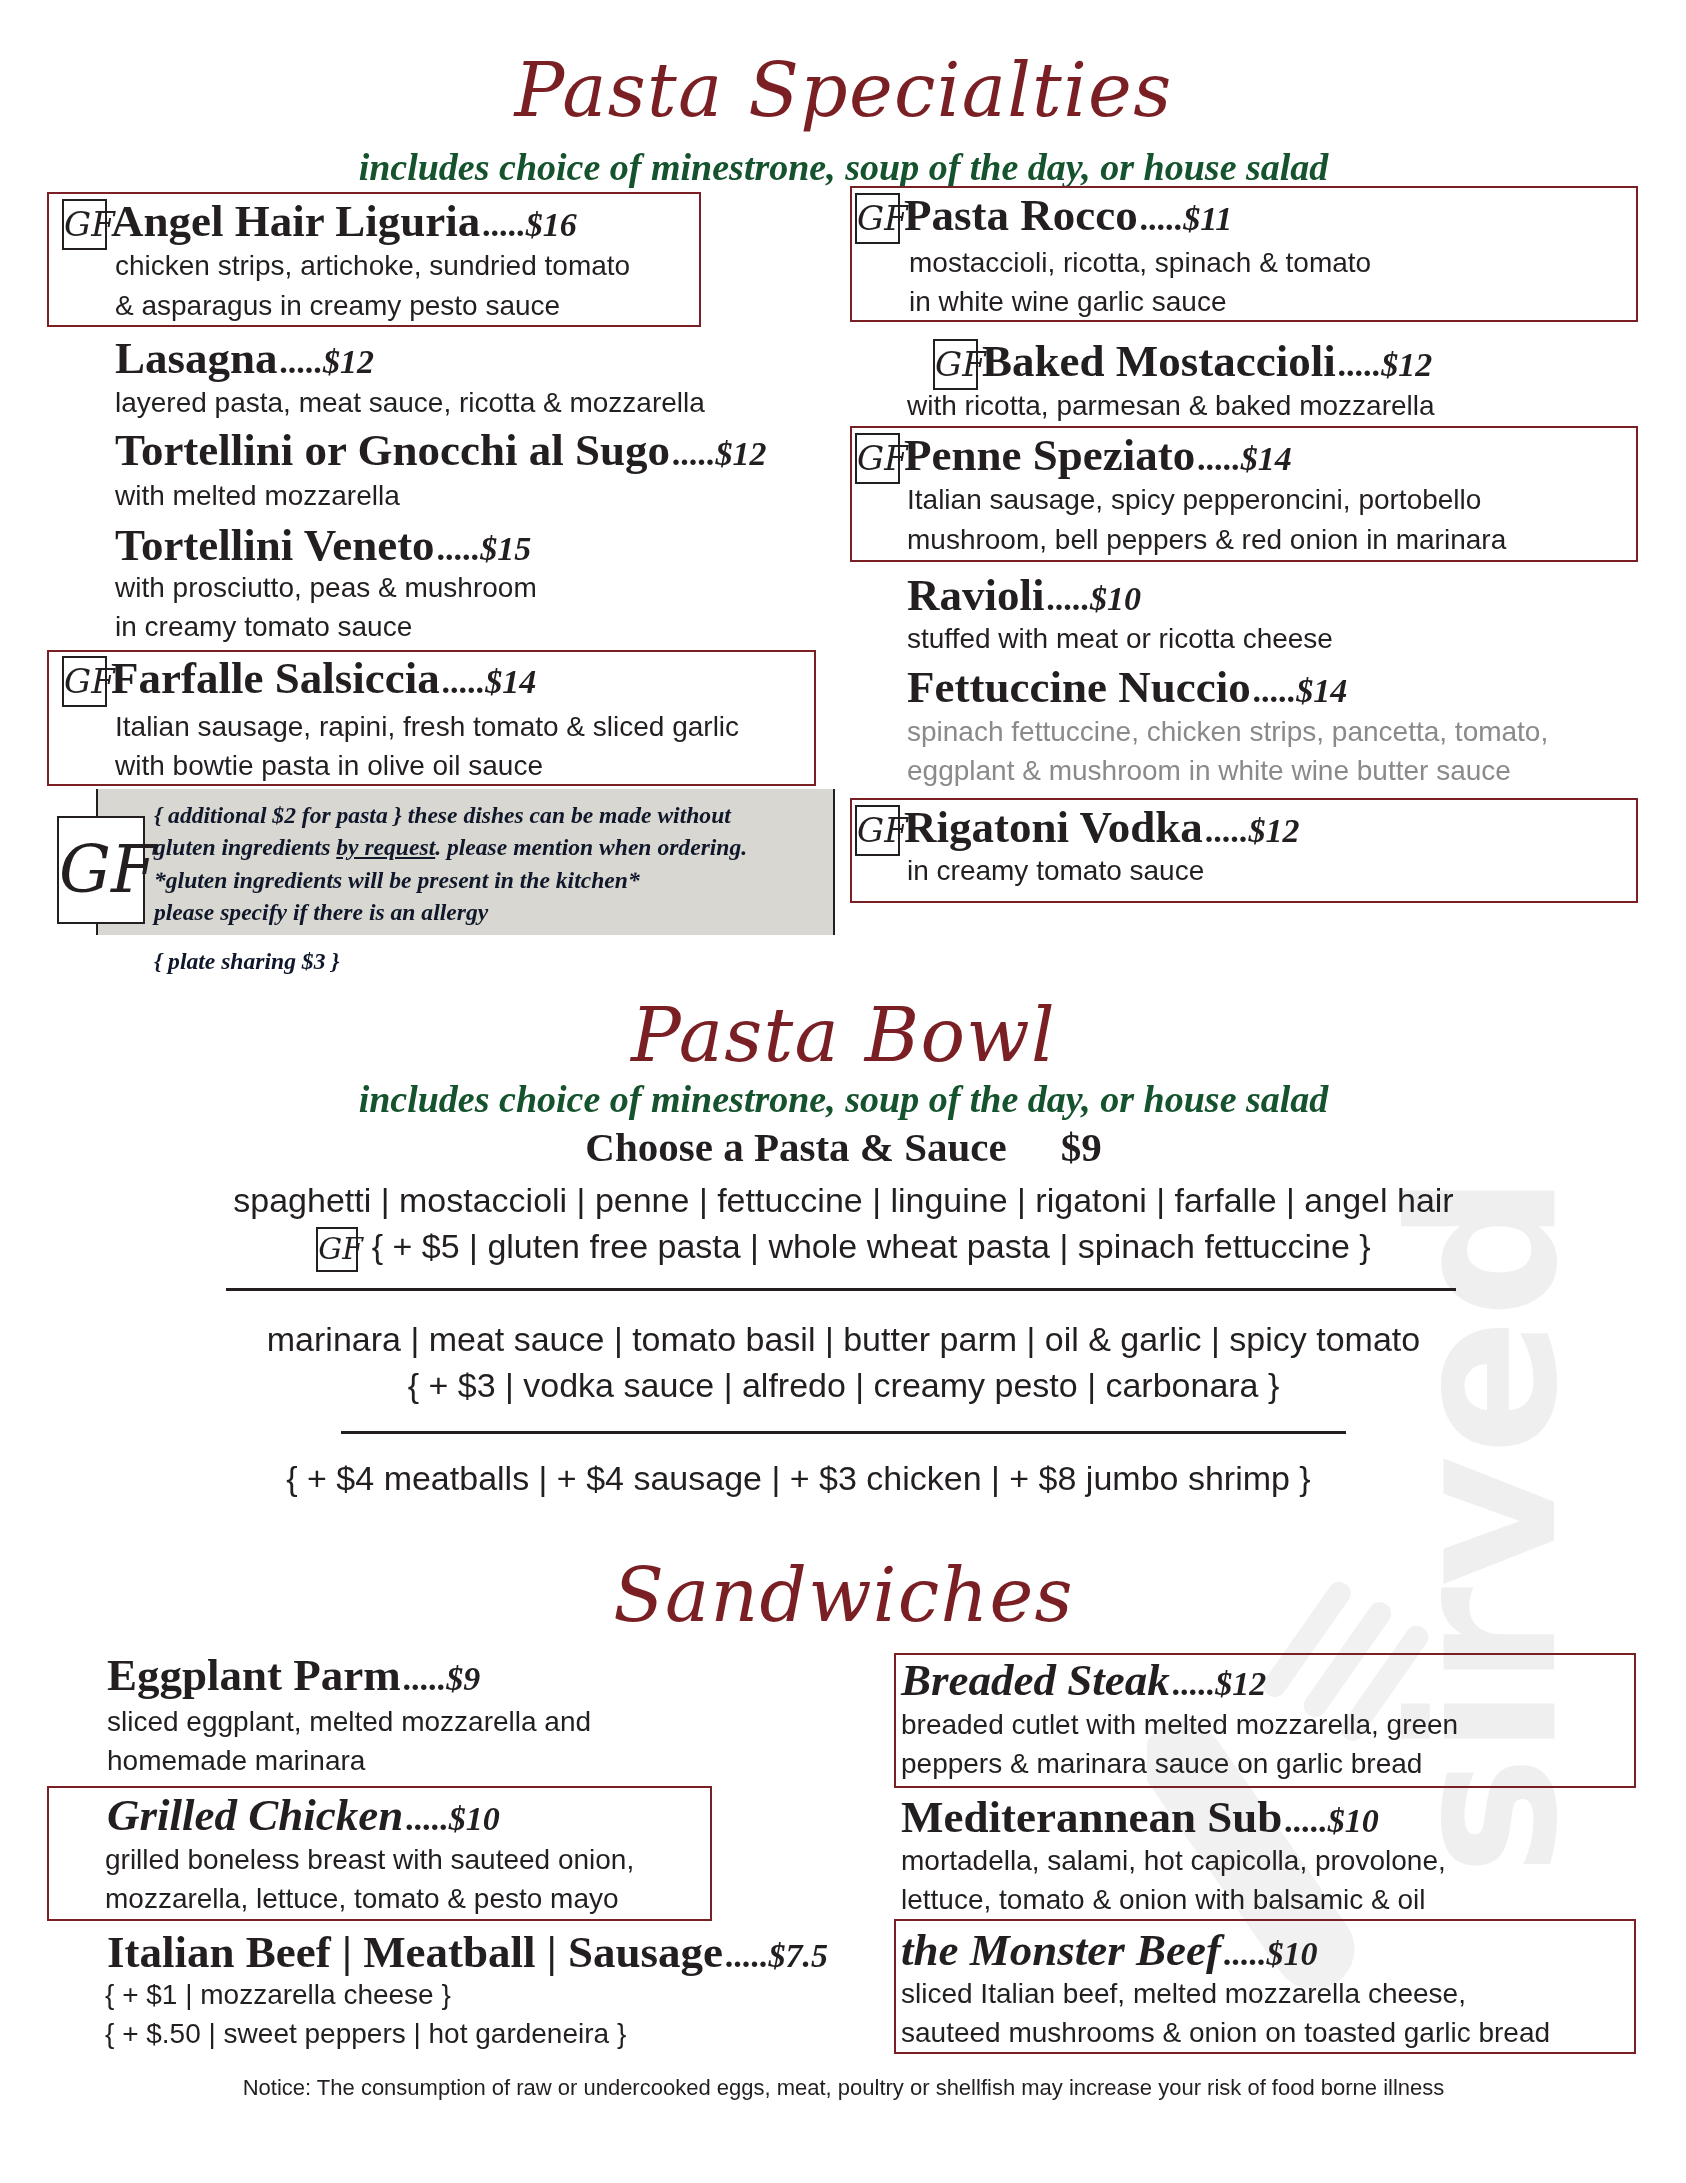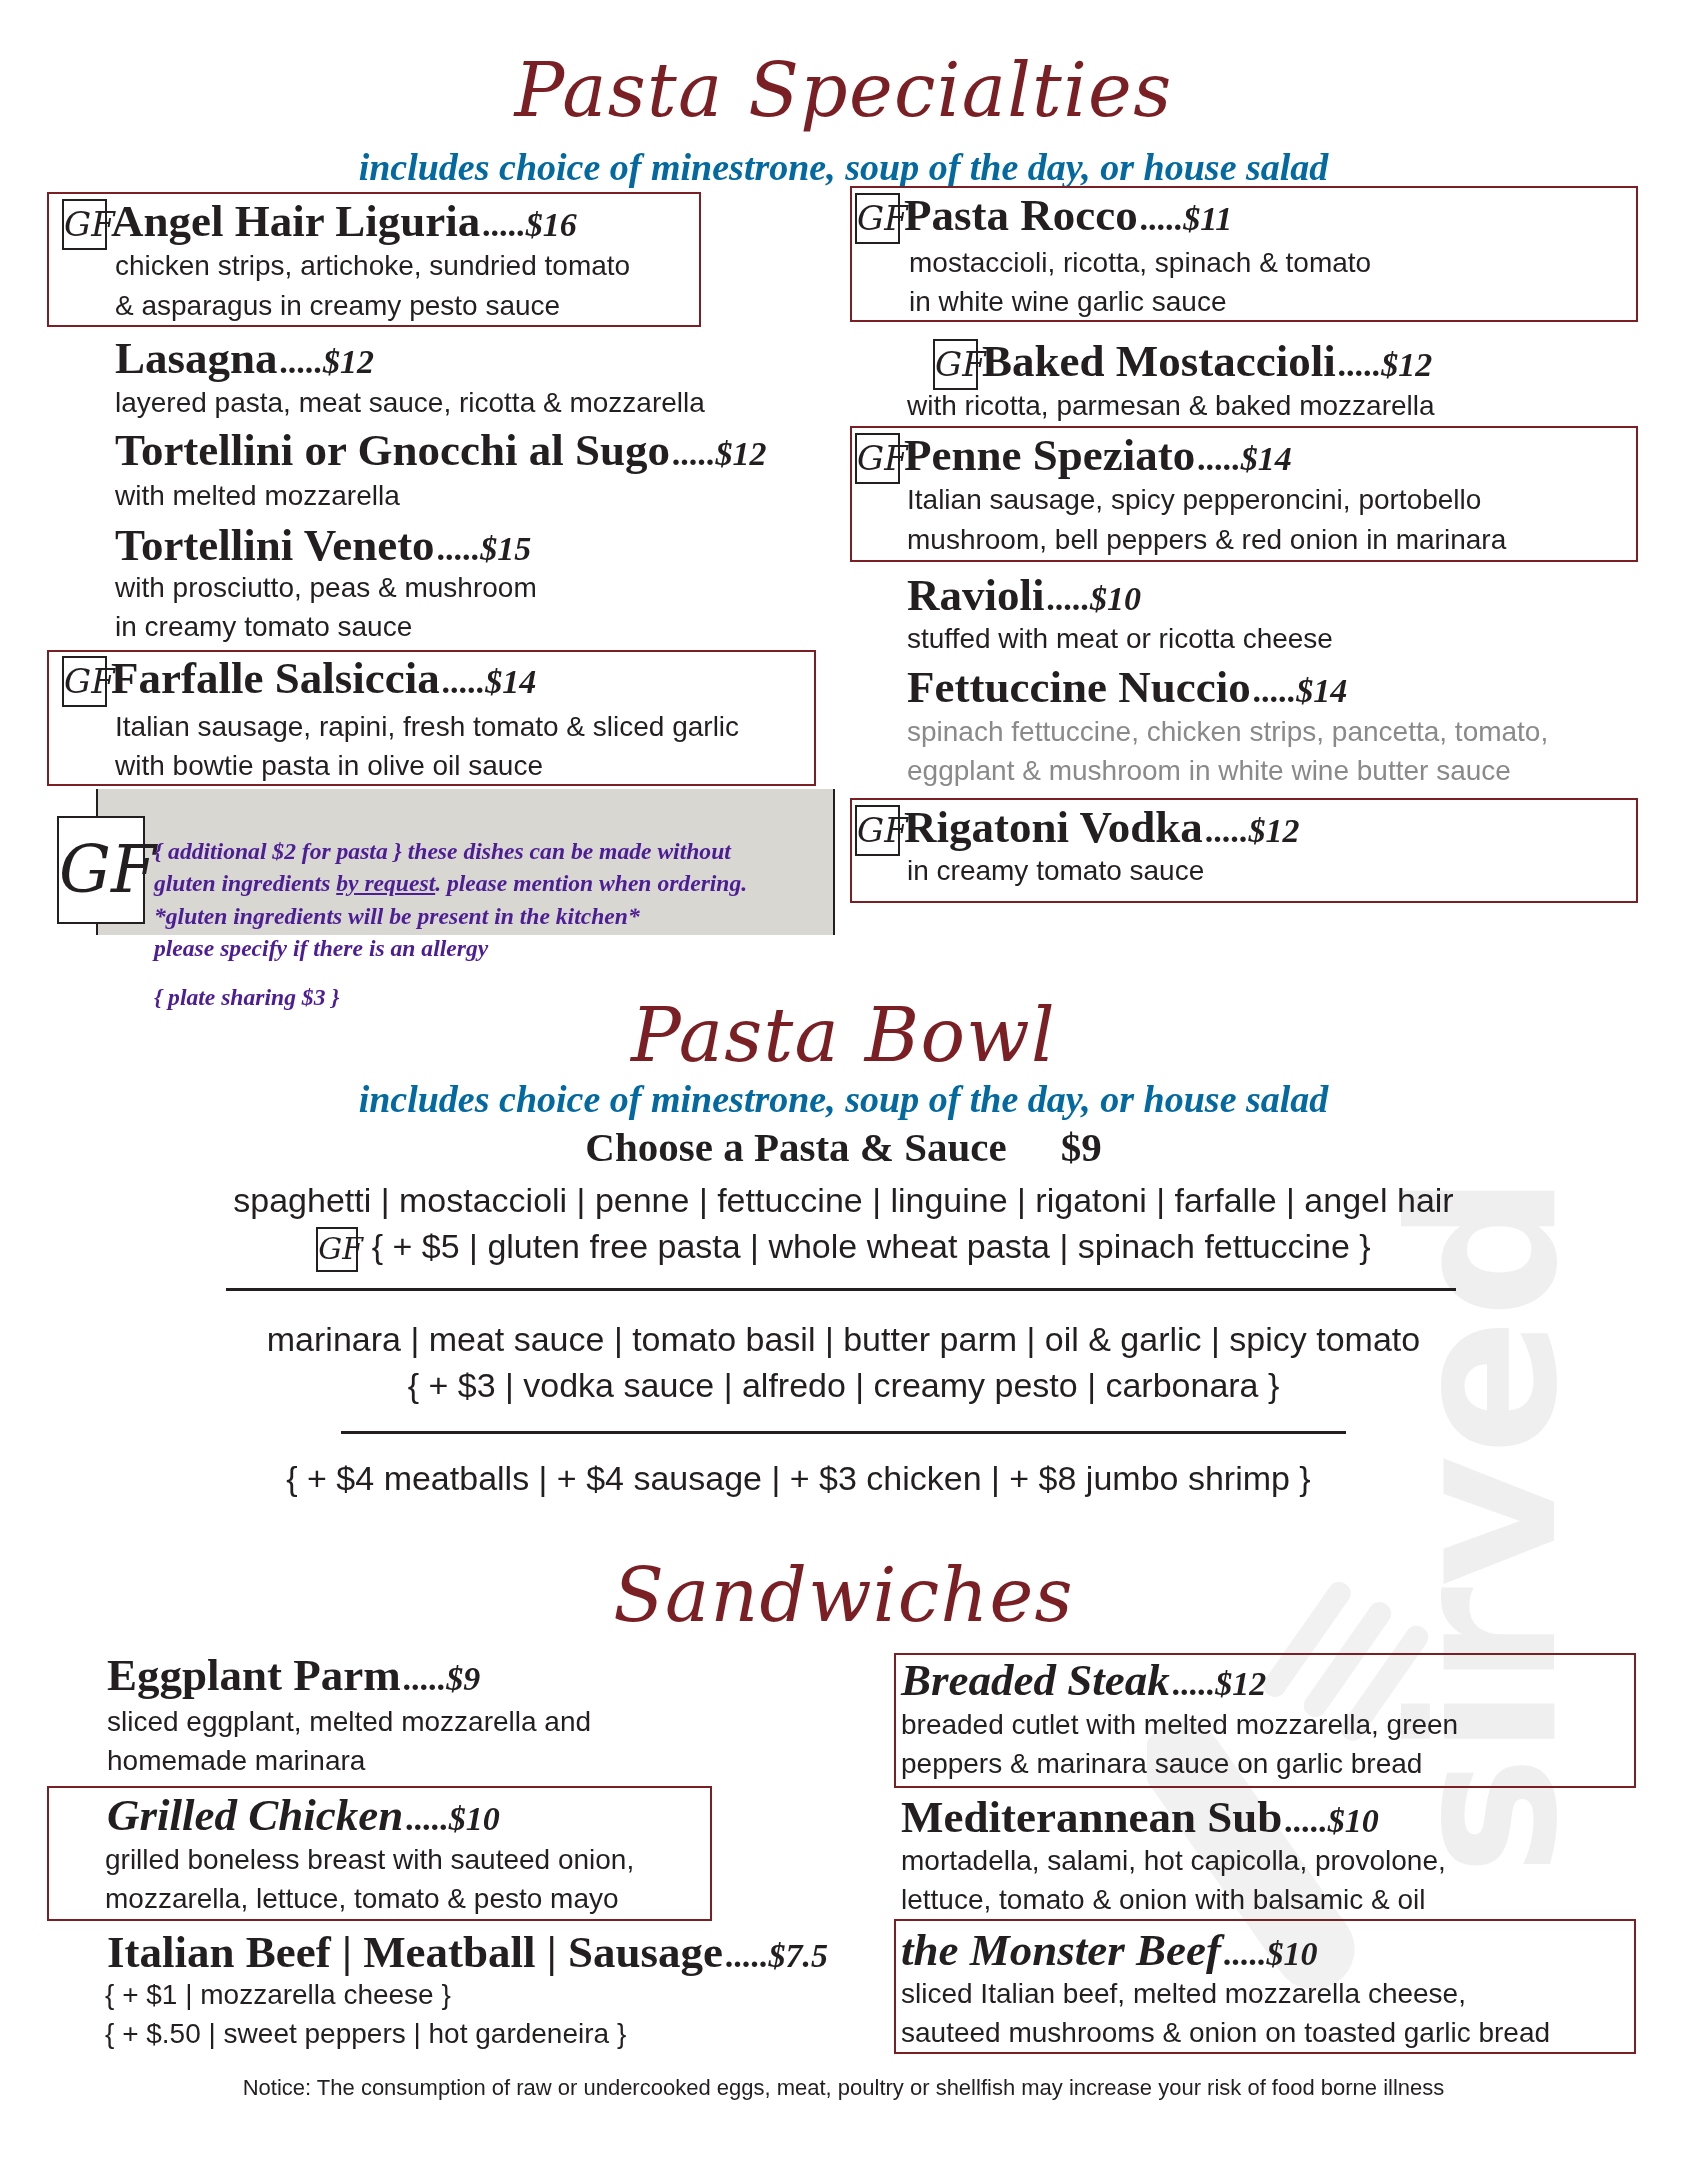--- a/index.html
+++ b/index.html
@@ -2,40 +2,40 @@
 <html style="font-size:10.8px"><head>
 <meta charset="utf-8">
 <style>
   html, body { margin: 0; padding: 0; background: #ffffff; }
   body { width: 1687px; height: 2183px; position: relative; overflow: hidden;
          font-family: "Liberation Sans", sans-serif; color: #231f20; }
   .abs { position: absolute; }
   .script-title { font-family: "DejaVu Serif", serif; font-style: italic; color: #7a1f24;
                   font-weight: normal; text-align: center; letter-spacing: 1.3px; }
   .subtitle { font-family: "Liberation Serif", serif; font-style: italic; font-weight: bold;
-              font-size: 38px; text-align: center; color: #0369a1; }
+              font-size: 38px; text-align: center; color: #14532d; }
   .boxed { position: absolute; border: 2.7px solid #7a1f24; box-sizing: border-box; }
   .item-name { font-family: "Liberation Serif", serif; font-weight: bold; font-size: 45px;
                white-space: nowrap; line-height: 1; }
   .item-name.italic { font-style: italic; }
   .price { font-family: "Liberation Serif", serif; font-style: italic; font-weight: bold; font-size: 34px; }
   .desc { font-family: "Liberation Sans", sans-serif; font-size: 28px; line-height: 40px;
           white-space: nowrap; color: #231f20; }
   .desc.grey { color: #8a8a8a; }
   .gf { display: inline-block; width: 45px; height: 51px; border: 2px solid #231f20;
         box-sizing: border-box; font-family: "DejaVu Serif", serif; font-style: italic;
         font-size: 34px; line-height: 47px; text-align: center; vertical-align: top;
         background: #fff; color: #231f20; margin-right: 4px; }
   .line { font-family: "Liberation Sans", sans-serif; font-size: 34px; text-align: center;
           white-space: nowrap; }
   .rule { position: absolute; height: 3.4px; background: #231f20; }
   .note-box { position: absolute; background: #d9d7d2; border-left: 2.7px solid #231f20;
               border-right: 2.7px solid #231f20; box-sizing: border-box; }
   .note-text { font-family: "Liberation Serif", serif; font-style: italic; font-size: 23.6px;
-               line-height: 32px; white-space: nowrap; font-weight: bold; color: #4c1d95; margin-top: 36px; }
+               line-height: 32px; white-space: nowrap; font-weight: bold; color: #0f172a; }
   .underline { text-decoration: underline; }
   .watermark { color: #ececec; font-family: "DejaVu Sans", sans-serif; font-weight: bold; }
 </style>
 </head>
 <body>
 
 <div class="abs" style="left:1147px; top:1545px; width:351px; height:472px; opacity:0.55;">
   <svg width="351" height="472" viewBox="0 0 520 700">
     <g fill="#e6e6e6">
       <rect x="220" y="40" width="34" height="200" rx="16" transform="rotate(35 237 140)"></rect>

